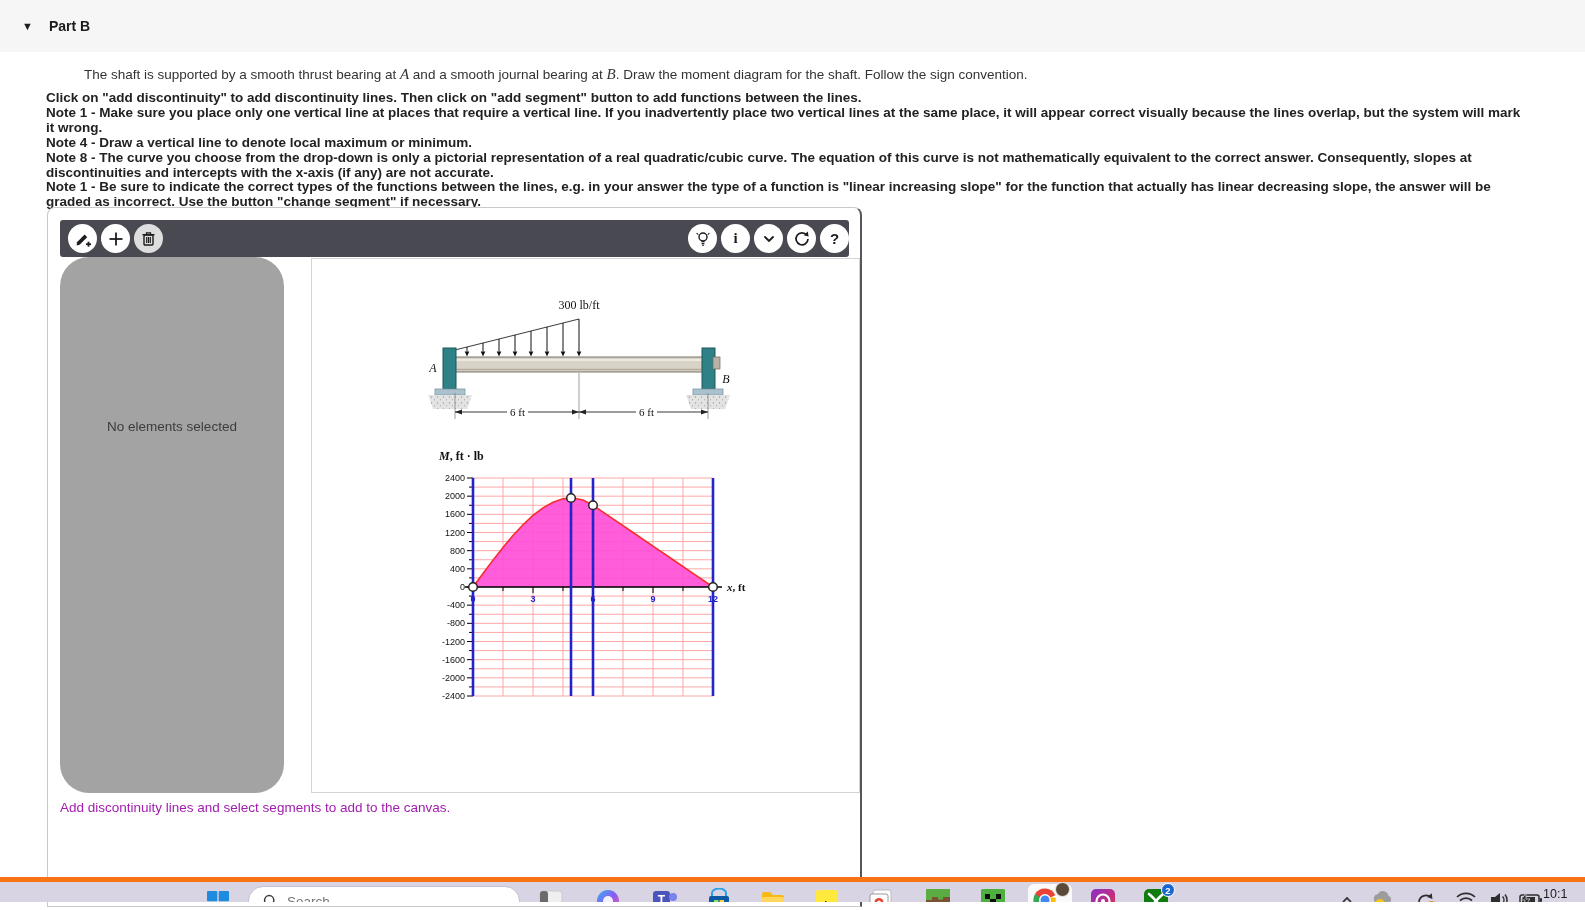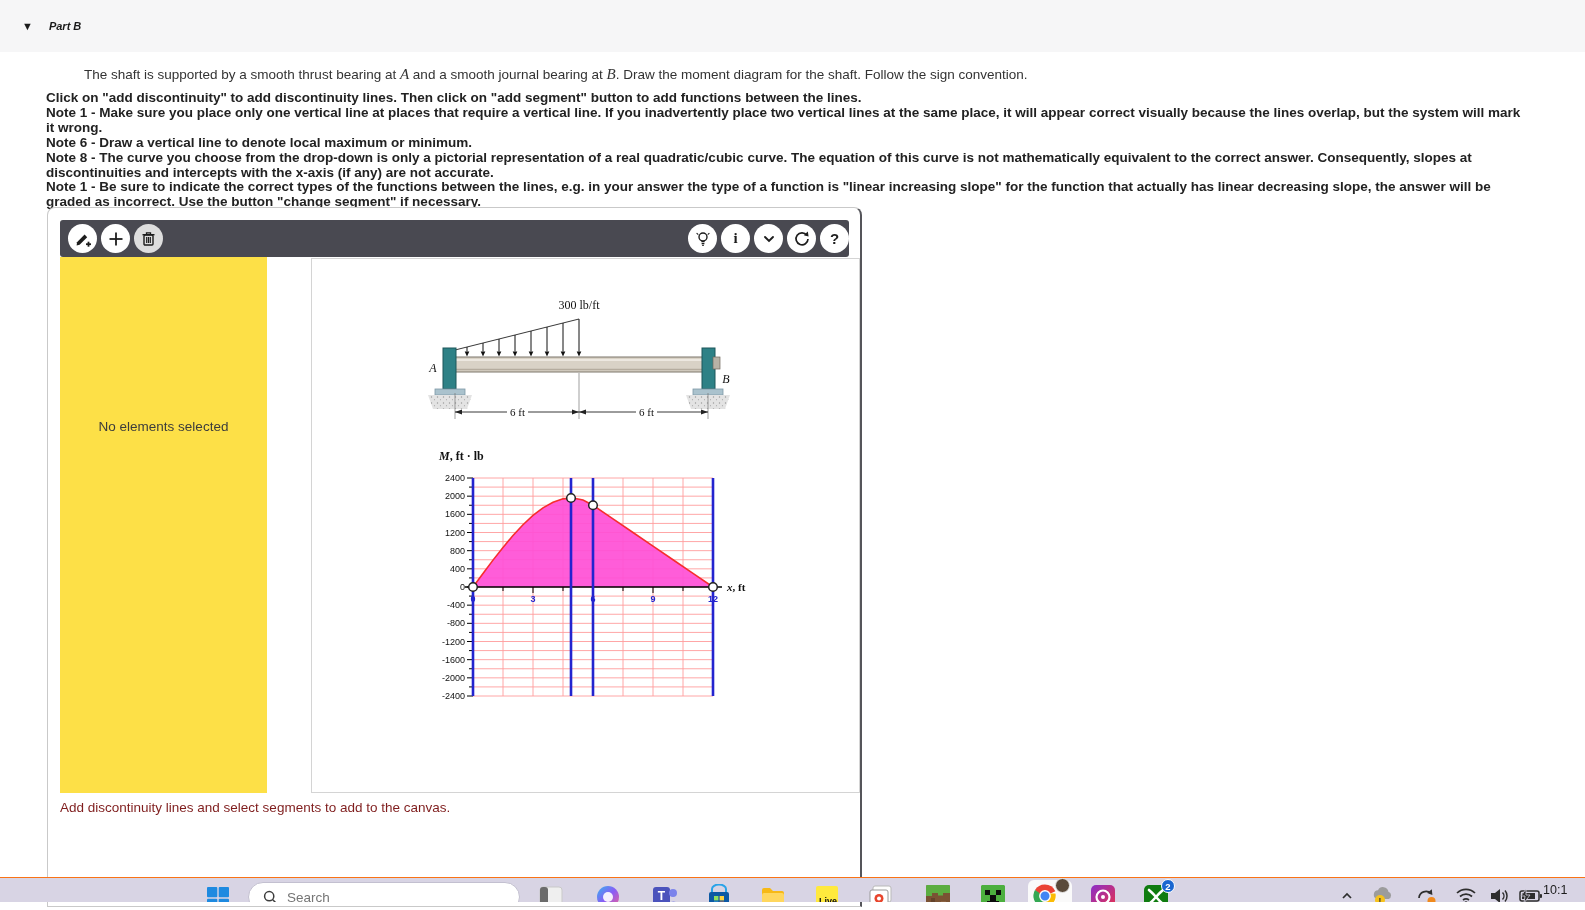--- a/index.html
+++ b/index.html
@@ -4,53 +4,53 @@
 <style>
   * { margin:0; padding:0; box-sizing:border-box; }
   html,body { width:1585px; height:910px; overflow:hidden; background:#fff;
               font-family:"Liberation Sans", sans-serif; }
   .abs { position:absolute; }
 
   
   .part-header { position:absolute; left:0; top:0; width:1585px; height:52px;
                  background:#f6f6f7; display:flex; align-items:center; cursor:pointer; }
   .part-header .tri { font-size:11px; color:#1b1b1b; margin-left:22px; }
-  .part-header .ttl { font-size:11px; font-weight:bold; color:#1b1b1b; margin-left:16px;font-style:italic; }
+  .part-header .ttl { font-size:14px; font-weight:bold; color:#1b1b1b; margin-left:16px; }
 
   .problem { position:absolute; left:84px; top:66px; font-size:13.5px; color:#333;text-align:right; }
   .mvar { font-family:"Liberation Serif", serif; font-style:italic; font-size:15px; }
 
   .instructions { position:absolute; left:46px; top:91px; width:1478px;
                   font-size:13.5px; font-weight:bold; color:#222; line-height:14.9px; }
 
   
   .tool { position:absolute; left:47px; top:207px; width:815px; height:700px;
           background:#fff; border:1px solid #c9c9c9; border-right:2px solid #55555a;
           border-radius:8px 8px 0 0; }
   .toolbar { position:absolute; left:12px; top:12px; width:789px; height:37px;
              background:#494951; border-radius:3px; display:flex; align-items:center; }
   .tb-btn { width:29px; height:29px; border-radius:50%; background:#fff; border:none;
             display:flex; align-items:center; justify-content:center; margin-left:4px;
             color:#1d1d1d; font-weight:bold; cursor:pointer; flex:0 0 auto; }
   .tb-btn.dim { background:#dedede; }
   .tb-spacer { flex:1 1 auto; }
   .tb-btn .glyph { font-size:15px; font-weight:bold; line-height:1; }
 
-  .sidepanel { position:absolute; left:12px; top:49px; width:207px; height:536px;
-               background:#fde047; text-align:center; }
+  .sidepanel { position:absolute; left:12px; top:49px; width:224px; height:536px;
+               background:#a3a3a3; text-align:center;border-radius:29px; }
   .sidepanel .empty { margin-top:162px; font-size:13.5px; color:#3c3c3c; }
 
   .canvas { position:absolute; left:239px; top:50px; width:549px; height:535px;
             background:#fff; border:1px solid #d4d4d4;margin-left:24px; }
 
-  .footer-hint { position:absolute; left:12px; top:592px; font-size:13.5px; color:#7f1d1d; }
+  .footer-hint { position:absolute; left:12px; top:592px; font-size:13.5px; color:#a21caf; }
 
   
   .taskbar { position:absolute; left:0; top:877px; width:1585px; height:25px;
-             background:#d8d4e4; border-top:1px solid #f97316; overflow:hidden; }
+             background:#d8d4e4; border-top:5px solid #f97316; overflow:hidden; }
   .tb-item { position:absolute; cursor:pointer; }
   .search-pill { position:absolute; left:248px; top:4px; width:272px; height:30px;
                  background:#fff; border:1px solid #c3c0d0; border-radius:16px;
                  display:flex; align-items:center; padding-left:14px; }
   .search-pill input { border:none; outline:none; font-size:13.5px; color:#444;
                        margin-left:9px; width:200px; background:transparent;
                        font-family:"Liberation Sans",sans-serif; }
   .tile { width:26px; height:26px; border-radius:5px; position:absolute; top:6px; }
   .clock { position:absolute; left:1543px; top:5px; width:60px; font-size:12.5px;
            color:#1c1c1c; line-height:14px; }
@@ -64,21 +64,21 @@
 <div class="part-header">
   <span class="tri">▼</span>
   <span class="ttl">Part B</span>
 </div>
 
 <div class="problem"><span>The shaft is supported by a smooth thrust bearing at </span><span class="mvar">A</span><span> and a smooth journal bearing at </span><span class="mvar">B</span><span>. Draw the moment diagram for the shaft. Follow the sign convention.</span></div>
 
 <div class="instructions">
   <div>Click on "add discontinuity" to add discontinuity lines. Then click on "add segment" button to add functions between the lines.</div>
   <div>Note 1 - Make sure you place only one vertical line at places that require a vertical line. If you inadvertently place two vertical lines at the same place, it will appear correct visually because the lines overlap, but the system will mark it wrong.</div>
-  <div>Note 6 - Draw a vertical line to denote local maximum or minimum.</div>
+  <div>Note 4 - Draw a vertical line to denote local maximum or minimum.</div>
   <div>Note 8 - The curve you choose from the drop-down is only a pictorial representation of a real quadratic/cubic curve. The equation of this curve is not mathematically equivalent to the correct answer. Consequently, slopes at discontinuities and intercepts with the x-axis (if any) are not accurate.</div>
   <div>Note 1 - Be sure to indicate the correct types of the functions between the lines, e.g. in your answer the type of a function is "linear increasing slope" for the function that actually has linear decreasing slope, the answer will be graded as incorrect. Use the button "change segment" if necessary.</div>
 </div>
 
 <div class="tool">
 
   <div class="toolbar">
     <button class="tb-btn" style="margin-left:8px;">
       <svg width="18" height="18" viewBox="0 0 18 18">
         <path d="M3 12.2 L10.6 4.6 L13.2 7.2 L5.6 14.8 L2.6 15.4 Z" fill="#1d1d1d"></path>

